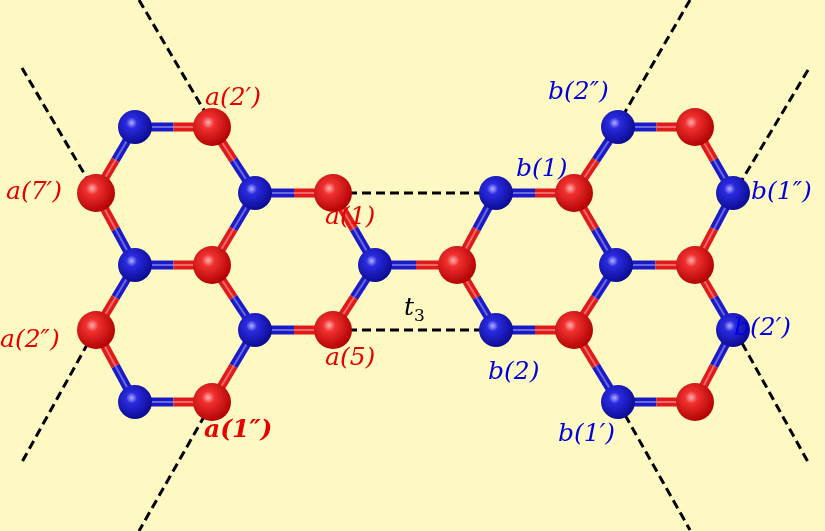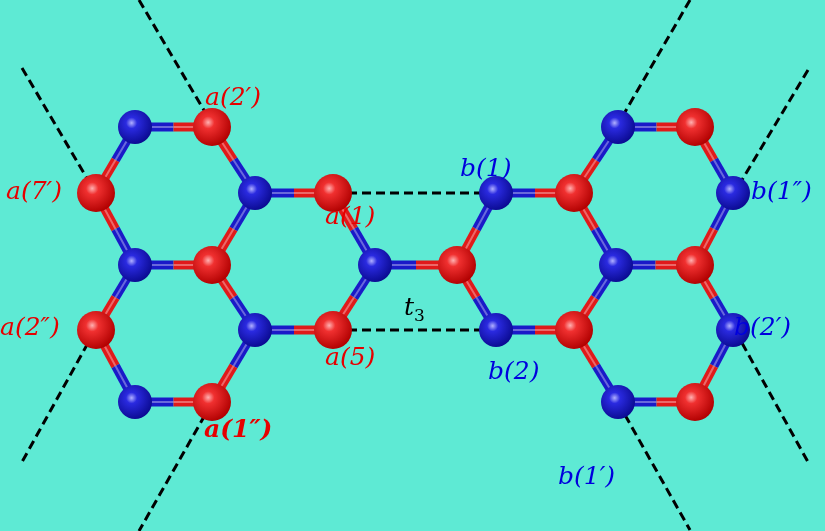--- a/index.html
+++ b/index.html
@@ -1,16 +1,16 @@
 <!DOCTYPE html>
 <html><head>
 <meta charset="utf-8">
 <style>
   html, body { margin: 0; padding: 0; background: #ffffff; }
-  #stage { position: relative; width: 825px; height: 531px; overflow: hidden; background: #5eead4; }
+  #stage { position: relative; width: 825px; height: 531px; overflow: hidden; background: #fef9c3; }
   svg { position: absolute; left: 0; top: 0; }
   .lbl { font-family: "DejaVu Serif", "Liberation Serif", serif; font-style: italic; font-size: 25px; }
   .lbl .up { font-style: normal; }
 </style>
 </head>
 <body>
 
 <div id="stage">
   <svg id="diagram" width="825" height="531" viewBox="0 0 825 531">
     <defs>
@@ -190,25 +190,26 @@
         <circle cx="733" cy="330" r="17" fill="url(#gradB)"></circle>
         <circle cx="618" cy="402" r="17" fill="url(#gradB)"></circle>
         <circle cx="695" cy="402" r="19" fill="url(#gradA)"></circle>
       </g>
   </svg>
 
   <div class="lbl" style="position:absolute;left:205px;top:82px;color:#e60000;">a(2′)</div>
   <div class="lbl" style="position:absolute;left:6px;top:176px;color:#e60000;">a(7′)</div>
   <div class="lbl" style="position:absolute;left:325px;top:153px;color:#e60000;margin-top:48px;">a(1)</div>
   <div class="lbl" style="position:absolute;left:325px;top:342px;color:#e60000;">a(5)</div>
-  <div class="lbl" style="position:absolute;left:0px;top:312px;color:#e60000;text-align:center;">a(2″)</div>
+  <div class="lbl" style="position:absolute;left:0px;top:324px;color:#e60000;text-align:center;">a(2″)</div>
   <div class="lbl" style="position:absolute;left:204px;top:414px;color:#e60000;font-weight:bold;">a(1″)</div>
 
   <div class="lbl" style="position:absolute;left:404px;top:292px;color:#000;">
     <span>t</span><sub class="up" style="font-size:17px;">3</sub>
   </div>
 
-  <div class="lbl" style="position:absolute;left:460px;top:153px;color:#0000dd;">b(1)</div>
+  <div class="lbl" style="position:absolute;left:516px;top:153px;color:#0000dd;">b(1)</div>
   <div class="lbl" style="position:absolute;left:488px;top:356px;color:#0000dd;">b(2)</div>
+  <div class="lbl" style="position:absolute;left:548px;top:76px;color:#0000dd;">b(2″)</div>
   <div class="lbl" style="position:absolute;left:751px;top:176px;color:#0000dd;">b(1″)</div>
   <div class="lbl" style="position:absolute;left:734px;top:312px;color:#0000dd;font-style:italic;">b(2′)</div>
-  <div class="lbl" style="position:absolute;left:558px;top:418px;color:#0000dd;margin-top:43px;">b(1′)</div>
+  <div class="lbl" style="position:absolute;left:558px;top:418px;color:#0000dd;">b(1′)</div>
 </div>
 
 </body></html>

